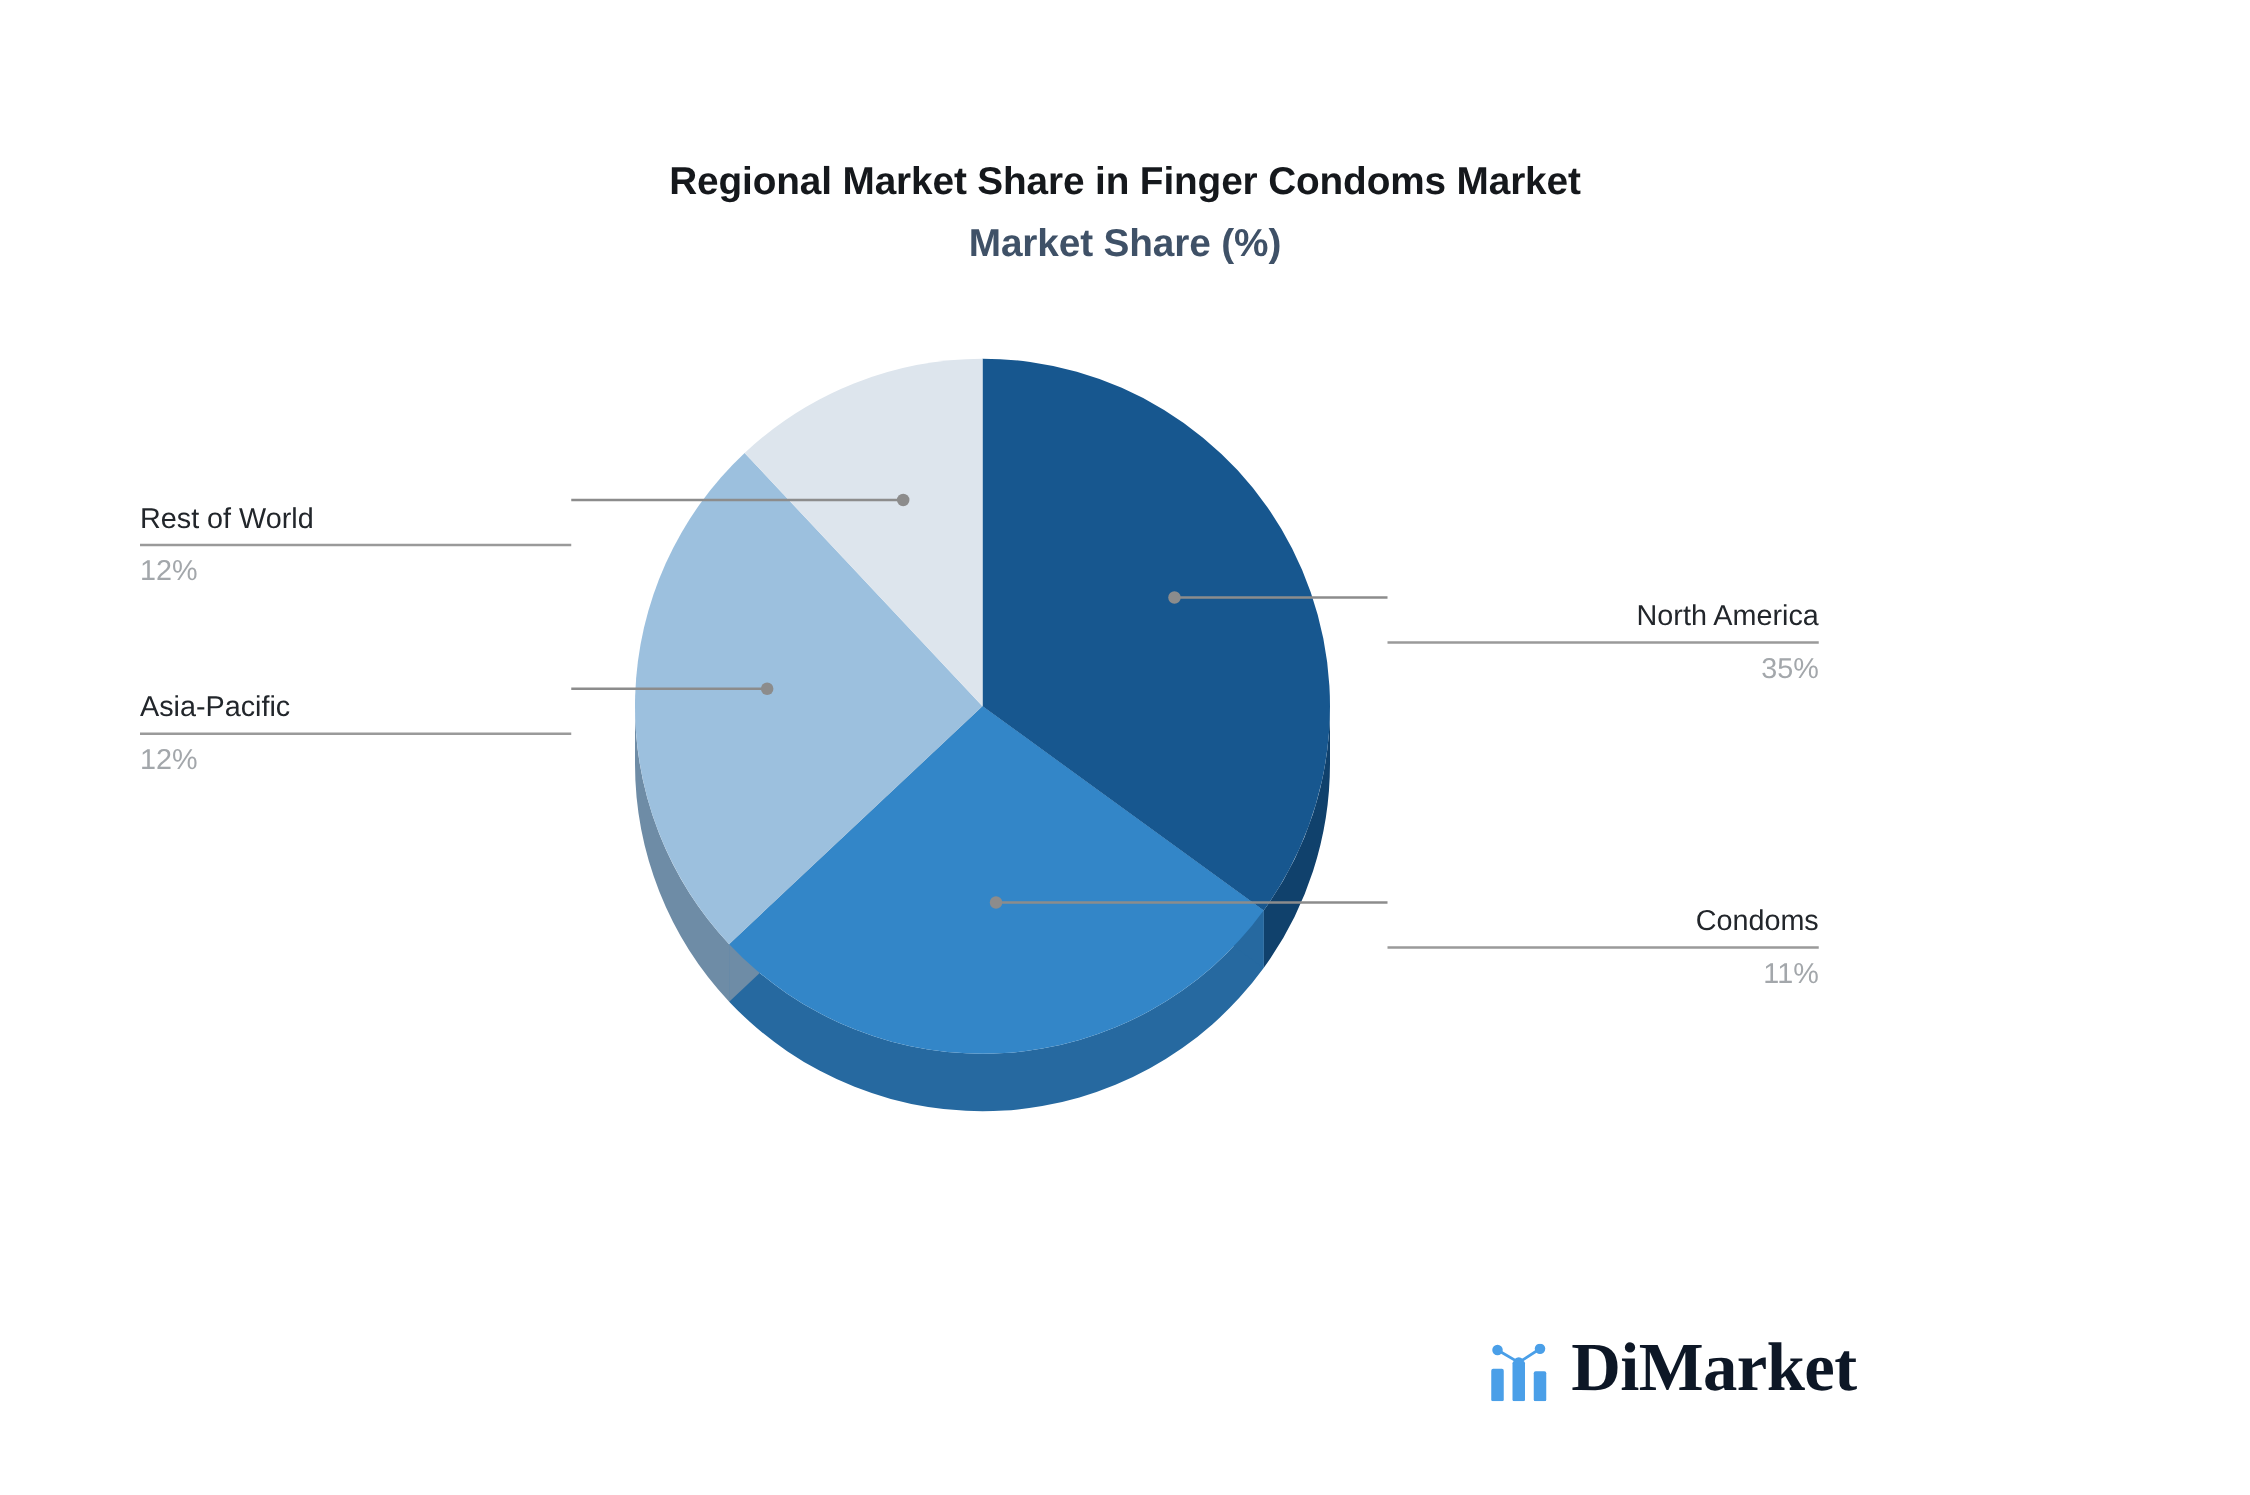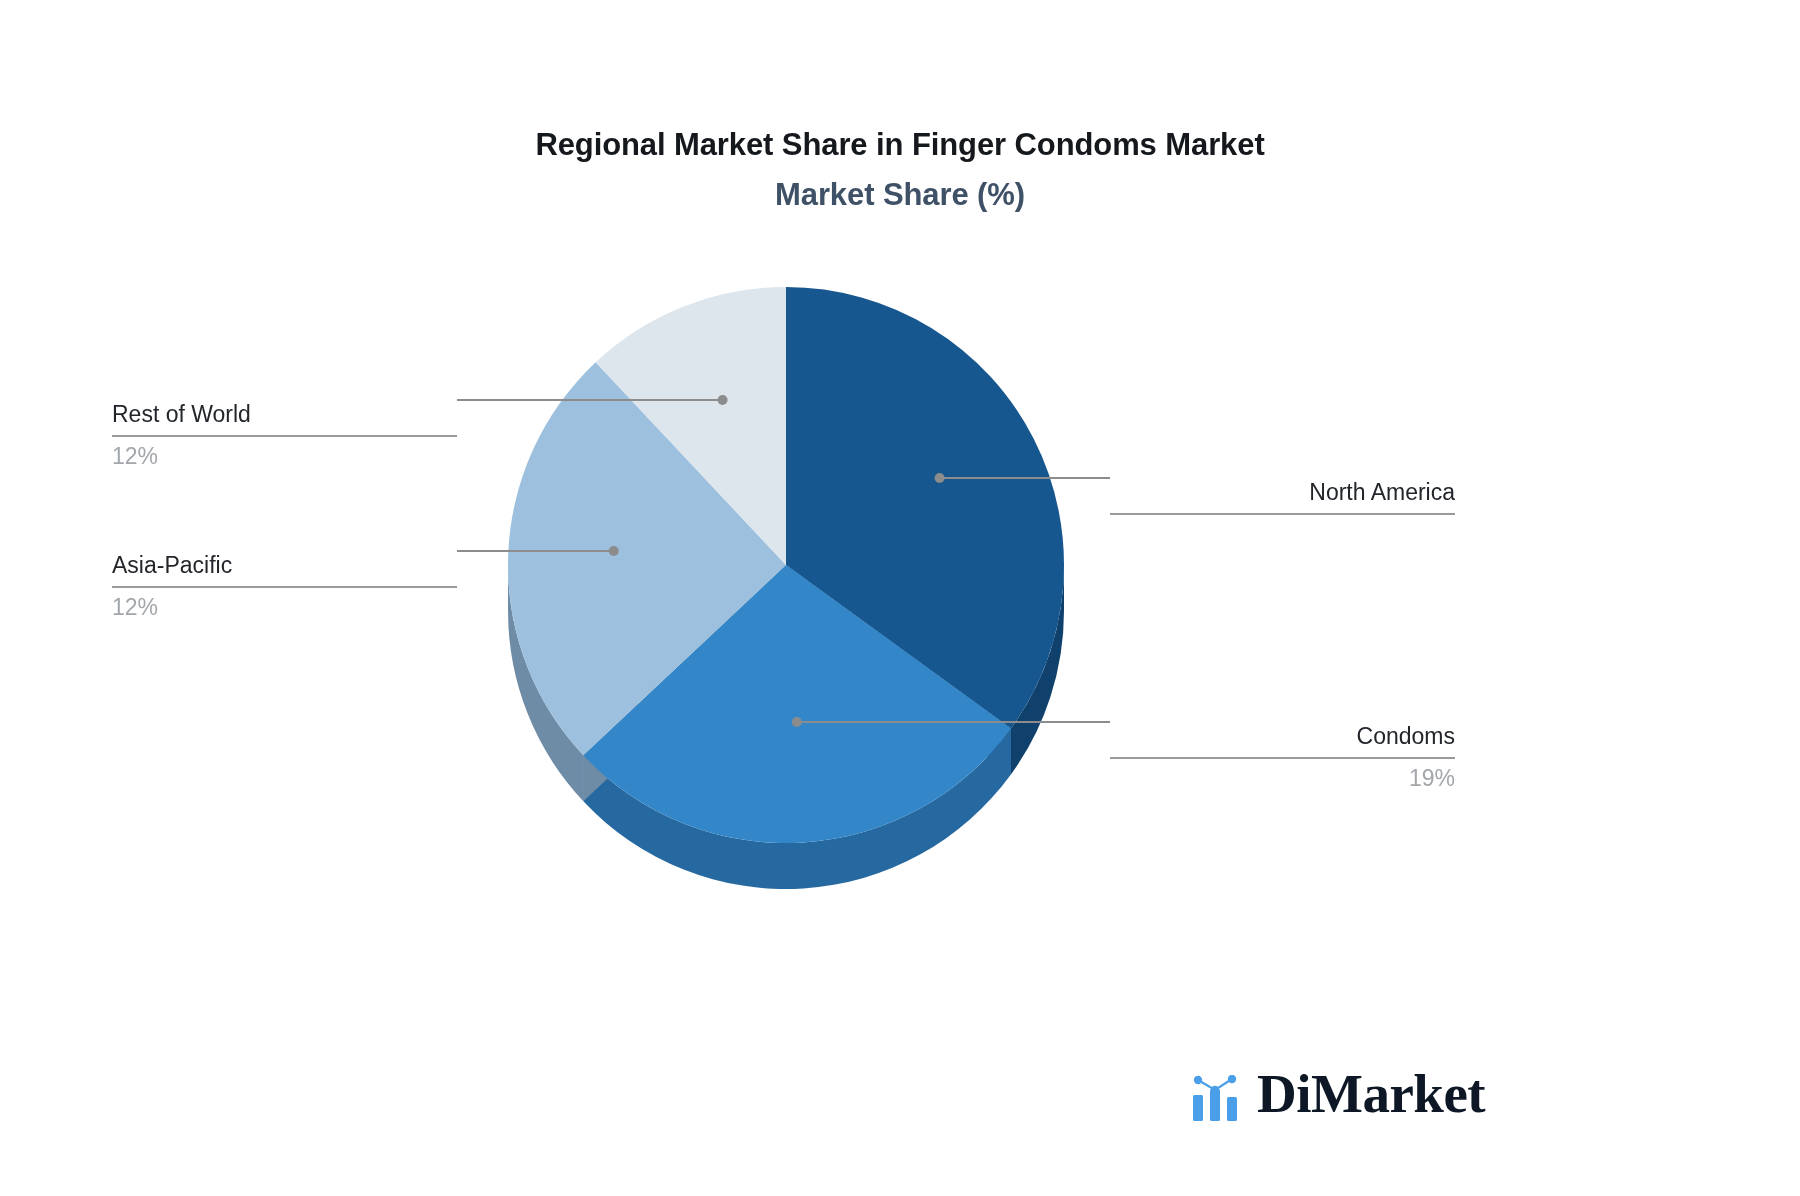--- a/index.html
+++ b/index.html
@@ -179,26 +179,27 @@
 
   <div class="callout left" id="callout-ap">
     <div class="cl-name">Asia-Pacific</div>
     <div class="cl-rule"></div>
     <div class="cl-value">12%</div>
   </div>
 
   <div class="callout right" id="callout-na">
     <div class="cl-name">North America</div>
     <div class="cl-rule"></div>
+    <div class="cl-value">35%</div>
   </div>
 
   <div class="callout right" id="callout-eu">
     <div class="cl-name">Condoms</div>
     <div class="cl-rule"></div>
-    <div class="cl-value">19%</div>
+    <div class="cl-value">11%</div>
   </div>
 
   <div id="logo">
     <svg id="logo-mark" viewBox="0 0 52 46">
         <rect x="2" y="20" width="10" height="26" rx="1.5" fill="#4a9fe8"></rect>
         <rect x="19" y="14" width="10" height="32" rx="1.5" fill="#4a9fe8"></rect>
         <rect x="36" y="22" width="10" height="24" rx="1.5" fill="#4a9fe8"></rect>
         <polyline points="7,5 24,15 41,4" fill="none" stroke="#4a9fe8" stroke-width="2.2"></polyline>
         <circle cx="7" cy="5" r="4.2" fill="#4a9fe8"></circle>
         <circle cx="24" cy="15" r="4.2" fill="#4a9fe8"></circle>

